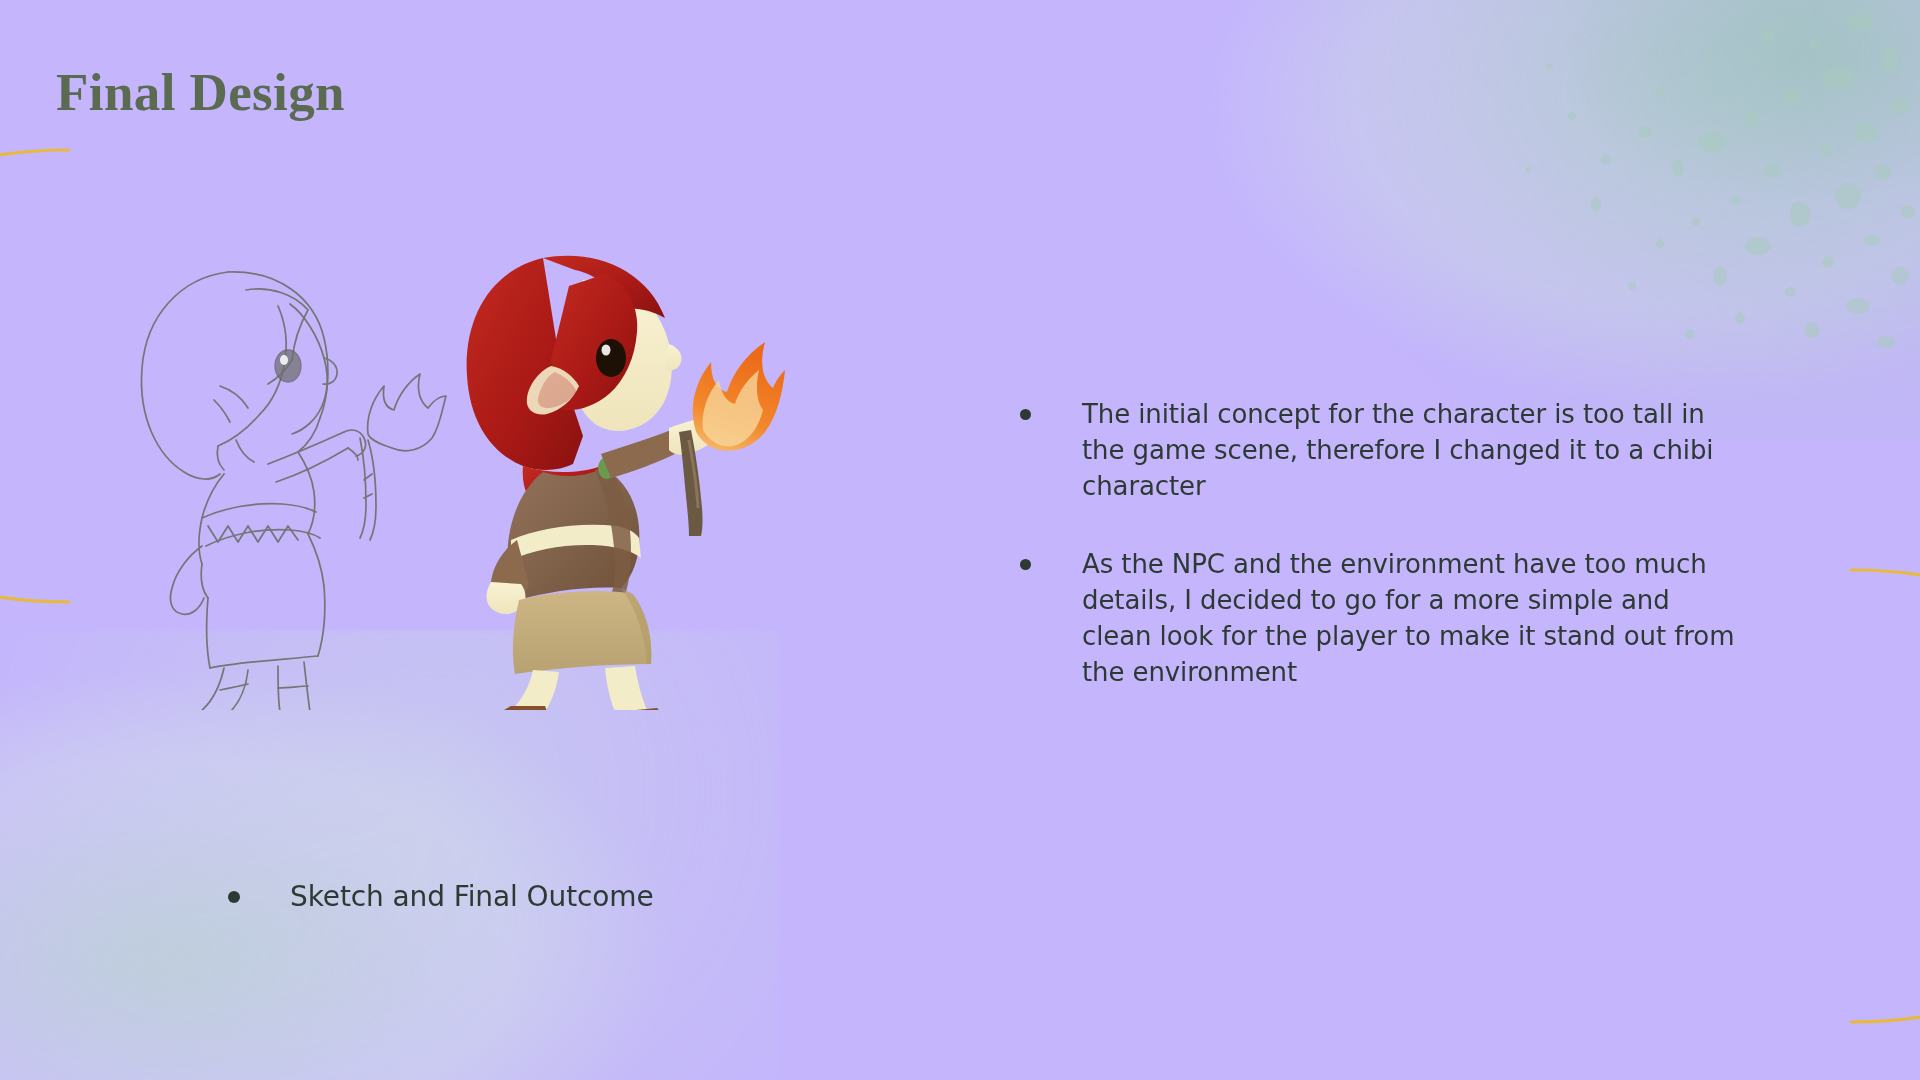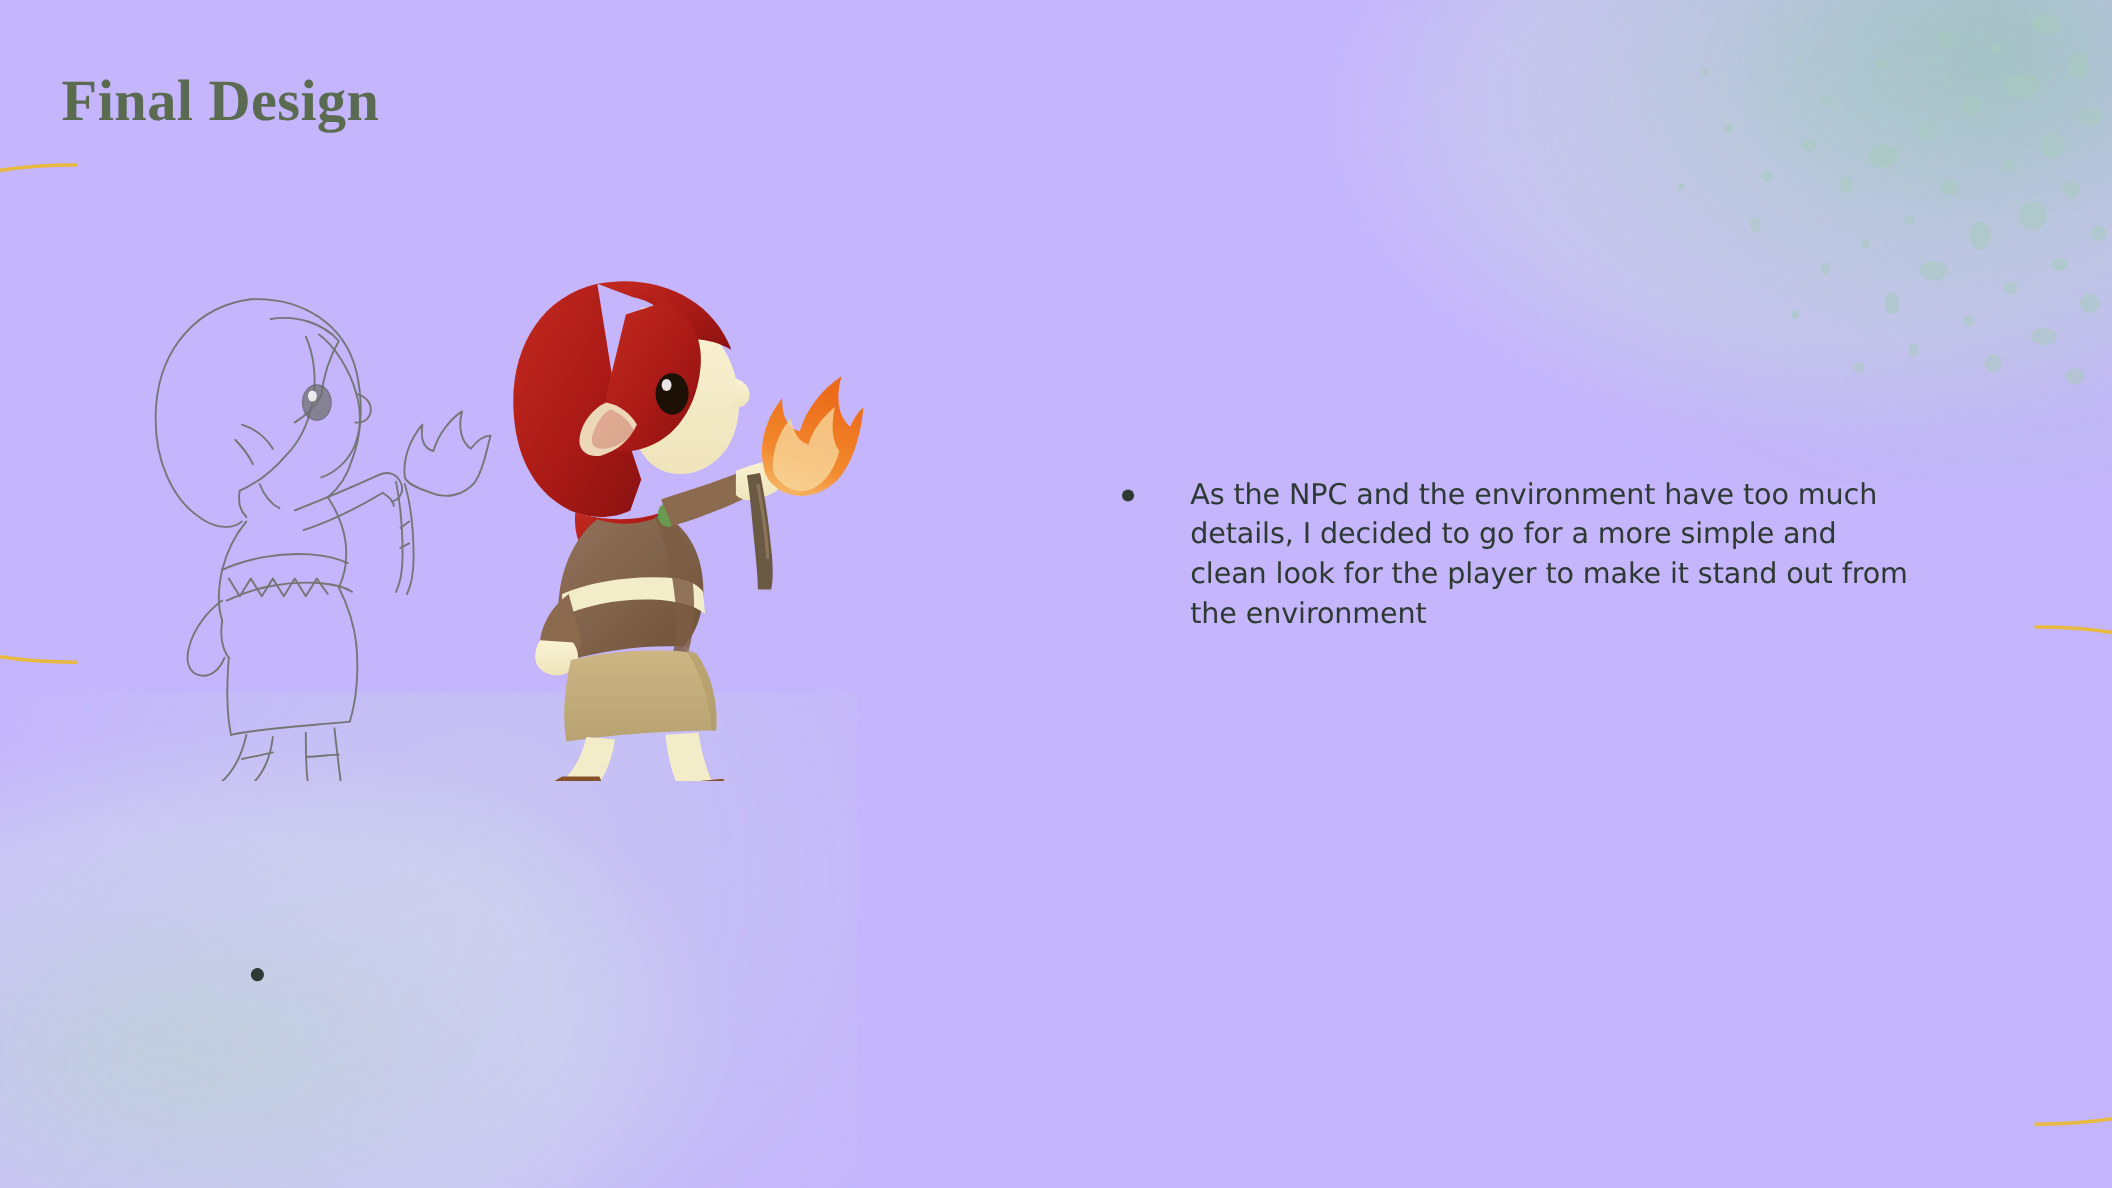--- a/index.html
+++ b/index.html
@@ -320,21 +320,26 @@
       <path d="M56 466 C38 476 22 488 14 498 C6 508 10 518 24 520
                C44 522 70 510 84 494 C92 484 94 474 90 466 Z" fill="url(#bootG)"></path>
       <path d="M160 472 C154 488 156 504 166 514 C180 526 204 526 214 514
                C222 504 218 486 202 468 Z" fill="url(#bootG)"></path>
     </svg>
   </div>
 
   <div class="bullets-right">
     <div class="bullet-row">
       <span class="bullet-dot"></span>
+      <span class="bullet-text">The initial concept for the character is too tall in the game scene, therefore I changed it to a chibi character</span>
+    </div>
+    <div class="bullet-row">
+      <span class="bullet-dot"></span>
       <span class="bullet-text">As the NPC and the environment have too much details, I decided to go for a more simple and clean look for the player to make it stand out from the environment</span>
     </div>
   </div>
 
   <div class="caption-row">
     <span class="caption-dot"></span>
+    <span class="caption-text">Sketch and Final Outcome</span>
   </div>
 
 </div>
 
 </body></html>

